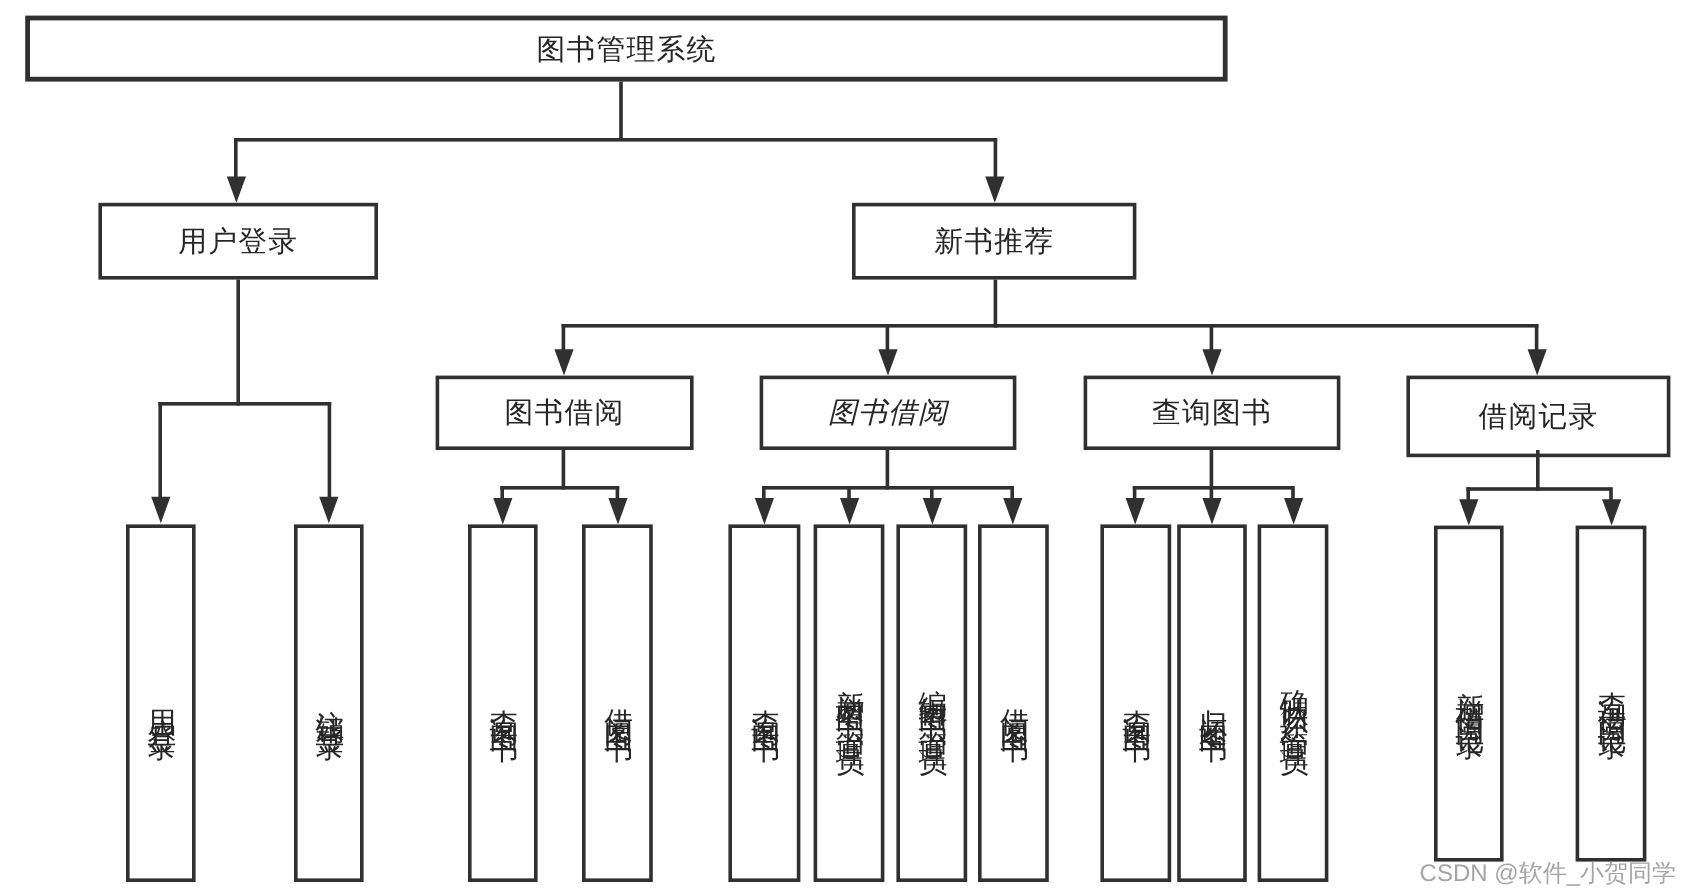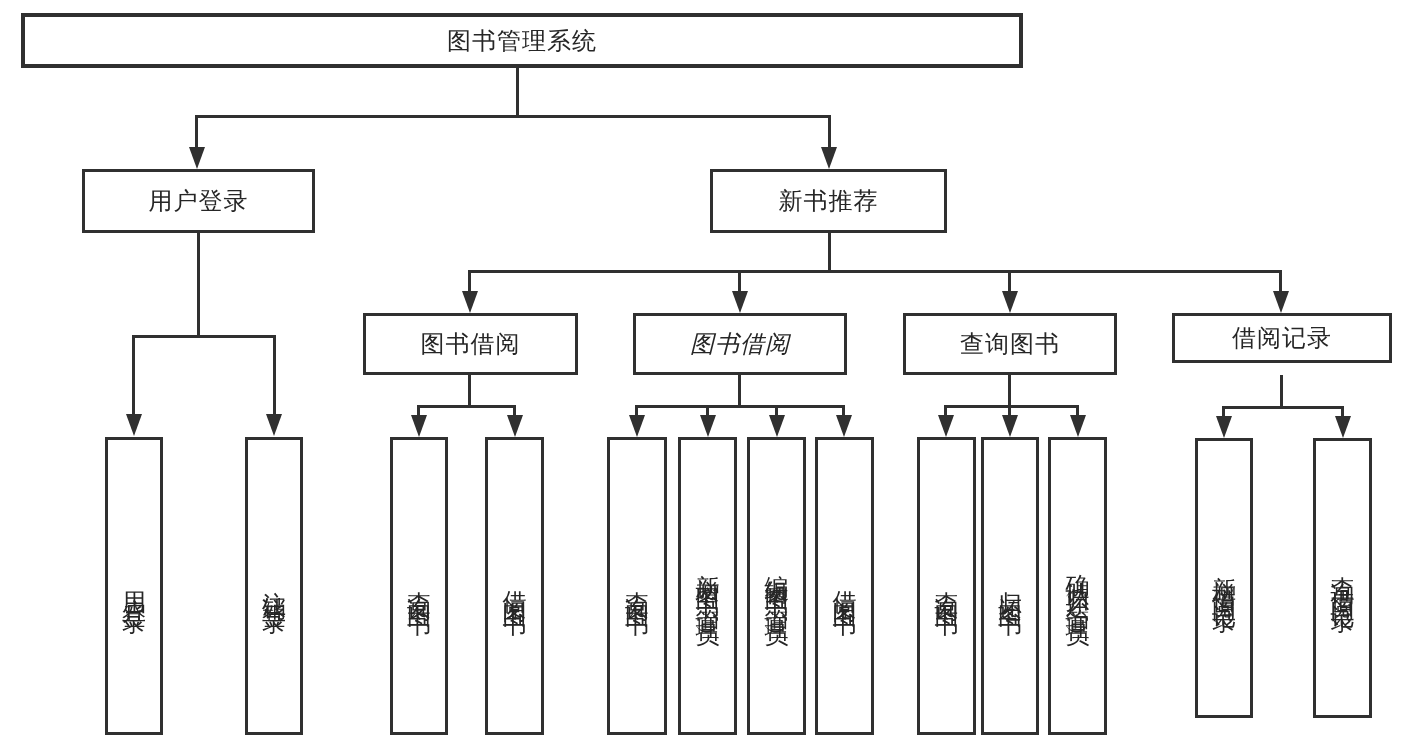--- a/index.html
+++ b/index.html
@@ -104,21 +104,21 @@
 
   <div class="box" style="left:363px;top:313px;width:215px;height:62px;">
     <span>图书借阅</span>
   </div>
   <div class="box" style="left:633px;top:313px;width:214px;height:62px;font-style:italic;">
     <span>图书借阅</span>
   </div>
   <div class="box" style="left:903px;top:313px;width:214px;height:62px;">
     <span>查询图书</span>
   </div>
-  <div class="box" style="left:1172px;top:313px;width:220px;height:50px;">
+  <div class="box" style="left:1172px;top:313px;width:220px;height:68px;">
     <span>借阅记录</span>
   </div>
 
   <div class="vl" style="left:468px;top:375px;height:33px;"></div>
   <div class="hl" style="left:417px;top:405px;width:99px;"></div>
   <div class="vl" style="left:417px;top:405px;height:12px;"></div>
   <div class="ah" style="left:411px;top:415px;"></div>
   <div class="vl" style="left:513px;top:405px;height:12px;"></div>
   <div class="ah" style="left:507px;top:415px;"></div>
 
@@ -186,14 +186,15 @@
     <span class="vtext">确认归还（管理员）</span>
   </div>
 
   <div class="vbox" style="left:1195px;top:438px;width:58px;height:280px;">
     <span class="vtext">新增借阅记录</span>
   </div>
   <div class="vbox" style="left:1313px;top:438px;width:59px;height:280px;">
     <span class="vtext">查询借阅记录</span>
   </div>
 
+  <div class="watermark">CSDN @软件_小贺同学</div>
 
 </div>
 
 </body></html>

